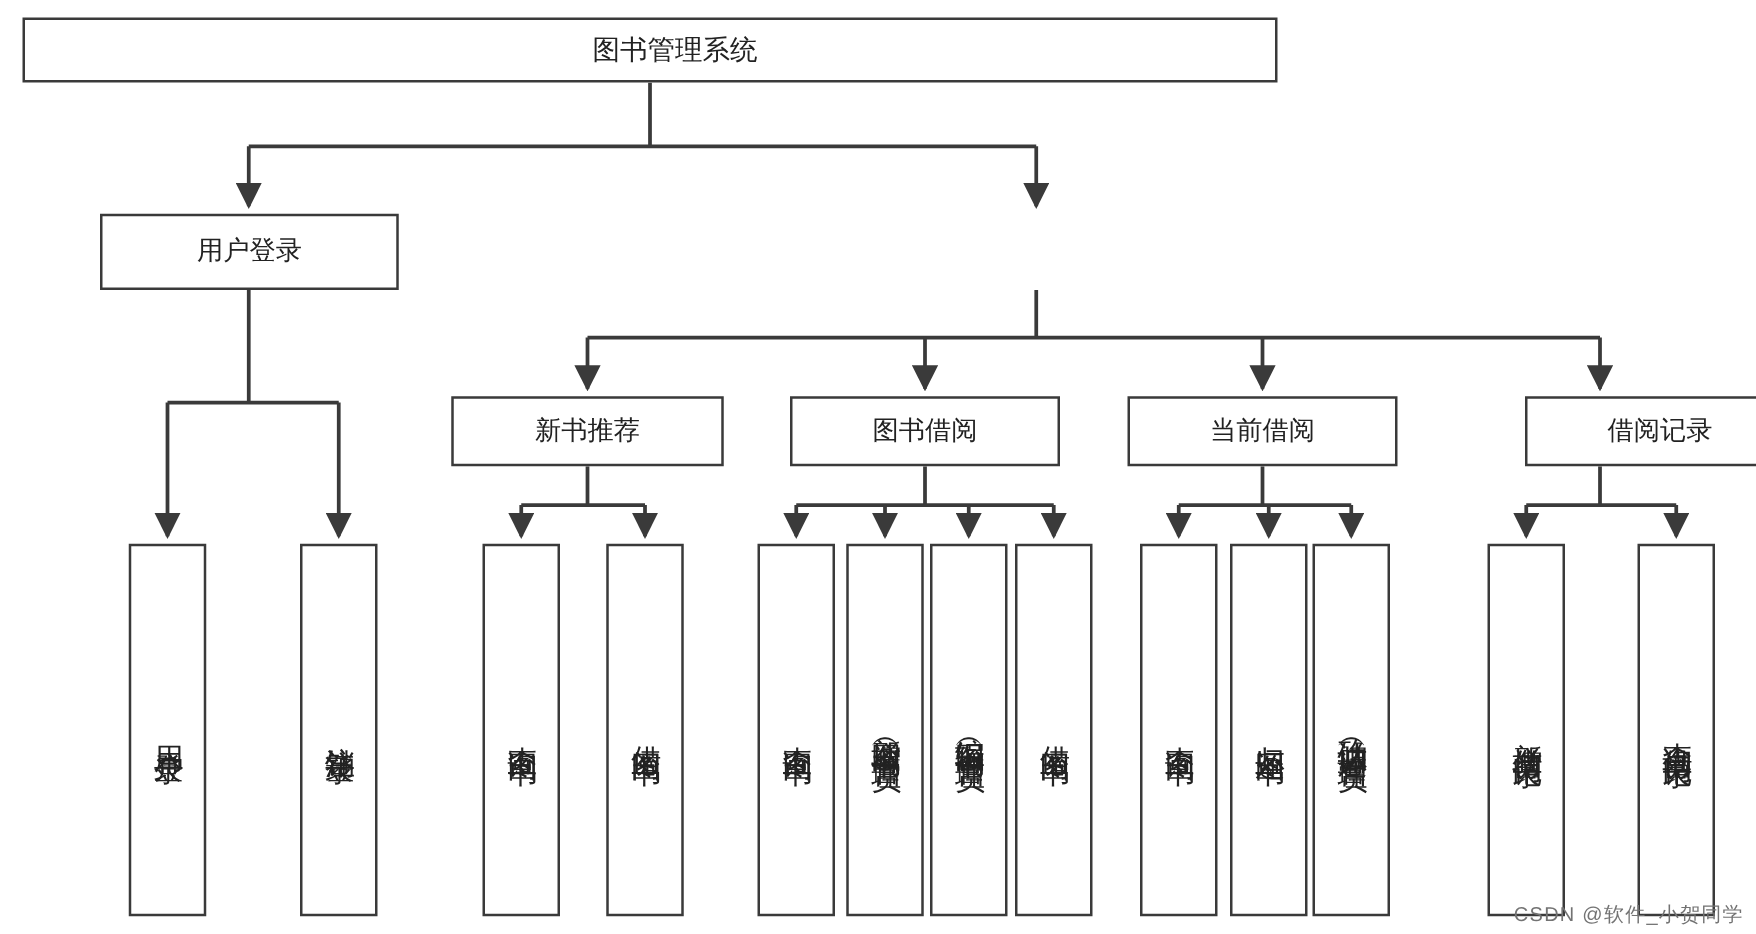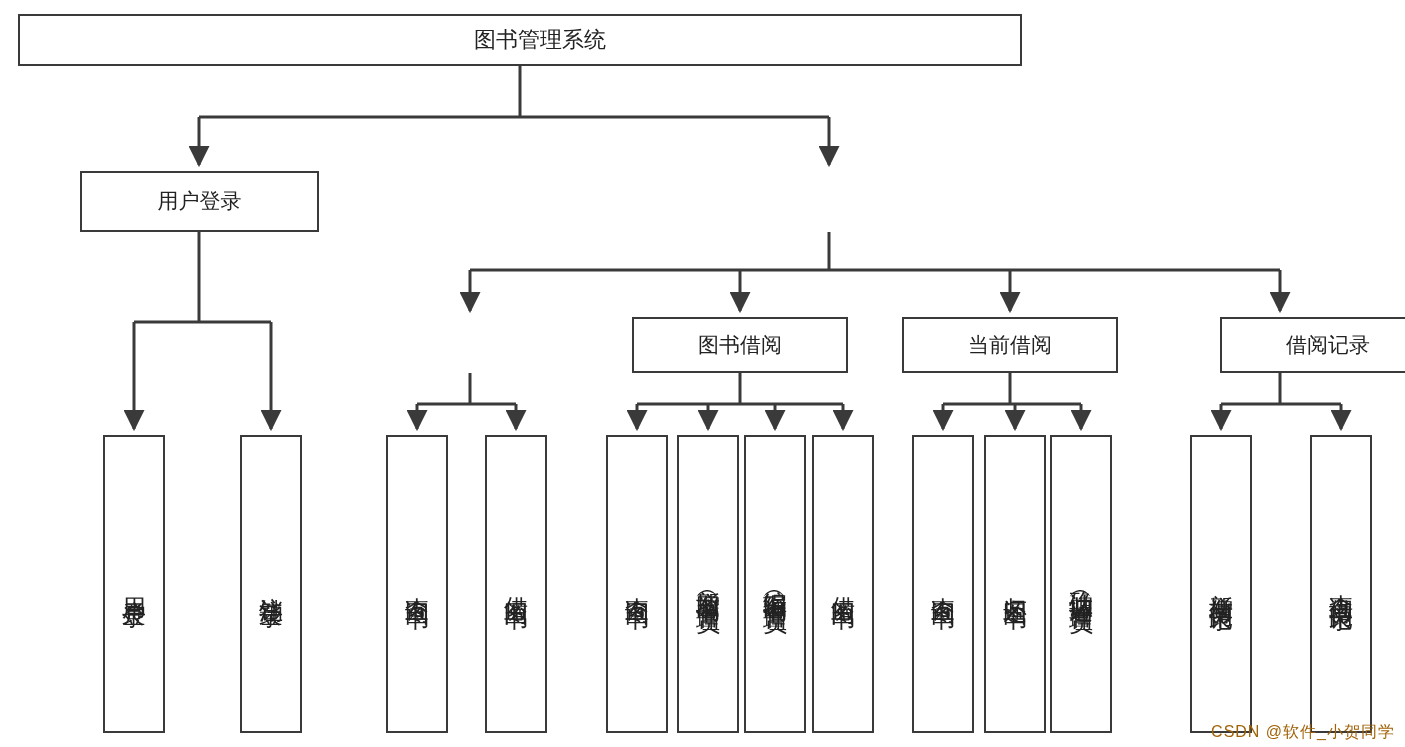--- a/index.html
+++ b/index.html
@@ -10,21 +10,21 @@
   .node-box{position:absolute;box-sizing:border-box;background:#ffffff;
             border:2.5px solid #3a3a3a;display:flex;align-items:center;
             justify-content:center;}
   .node-label{color:#222222;line-height:1.18;text-align:center;
               white-space:pre-line;}
   .h-label{font-size:21px;}
   .root-label{font-size:22px;}
   .v-label{writing-mode:vertical-rl;text-orientation:upright;
            font-size:24px;letter-spacing:3px;line-height:1;}
   .watermark{position:absolute;right:10px;bottom:4px;font-size:16px;
-             color:#a16207;letter-spacing:1px;white-space:nowrap;}
+             color:#737373;letter-spacing:1px;white-space:nowrap;}
 </style>
 </head>
 <body>
 
 <div id="canvas">
 
   <svg width="1405" height="747">
     <defs>
       <marker id="arrow" viewBox="0 0 10 10" refX="9" refY="5" markerWidth="7" markerHeight="7" orient="auto-start-reverse">
         <path d="M 0 0 L 10 5 L 0 10 z" fill="#3a3a3a"></path>
@@ -75,20 +75,23 @@
   </svg>
 
   <div class="node-box" id="node-root" style="left: 18px; top: 14px; width: 1004px; height: 52px; padding-left: 40px;">
     <span class="node-label root-label">图书管理系统</span>
   </div>
 
   <div class="node-box" id="node-l2-0" style="left: 80px; top: 171px; width: 239px; height: 61px;">
     <span class="node-label h-label">用户登录</span>
   </div>
 
+  <div class="node-box" id="node-l3-0" style="left: 361px; top: 317px; width: 218px; height: 56px;">
+    <span class="node-label h-label">新书推荐</span>
+  </div>
   <div class="node-box" id="node-l3-2" style="left: 902px; top: 317px; width: 216px; height: 56px;">
     <span class="node-label h-label">当前借阅</span>
   </div>
   <div class="node-box" id="node-l3-1" style="left: 632px; top: 317px; width: 216px; height: 56px;">
     <span class="node-label h-label">图书借阅</span>
   </div>
   <div class="node-box" id="node-l3-3" style="left: 1220px; top: 317px; width: 216px; height: 56px; align-items: center;">
     <span class="node-label h-label">借阅记录</span>
   </div>
 

